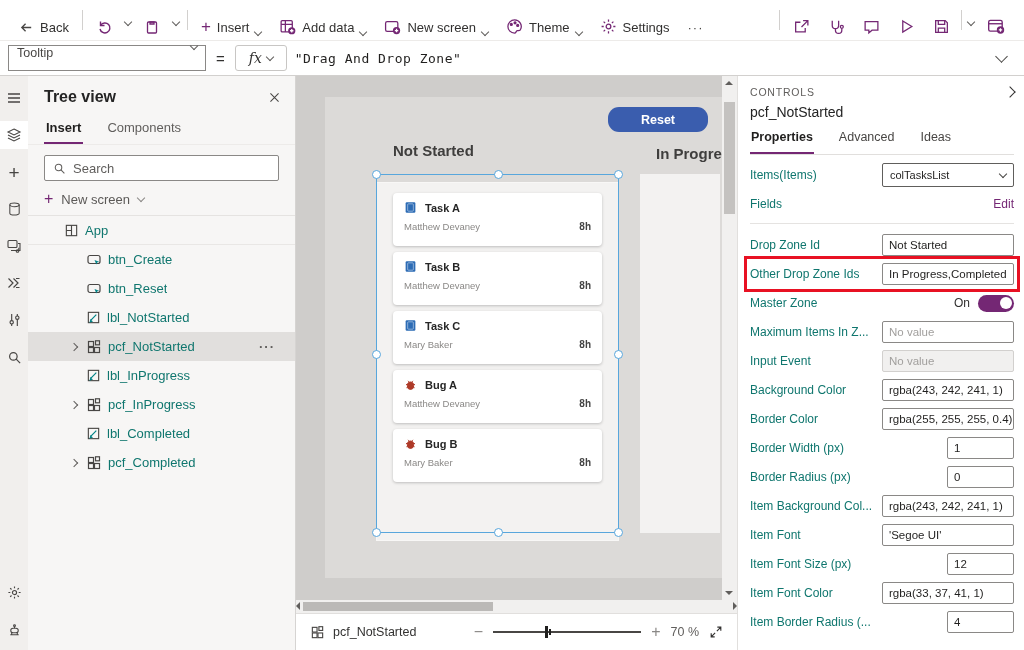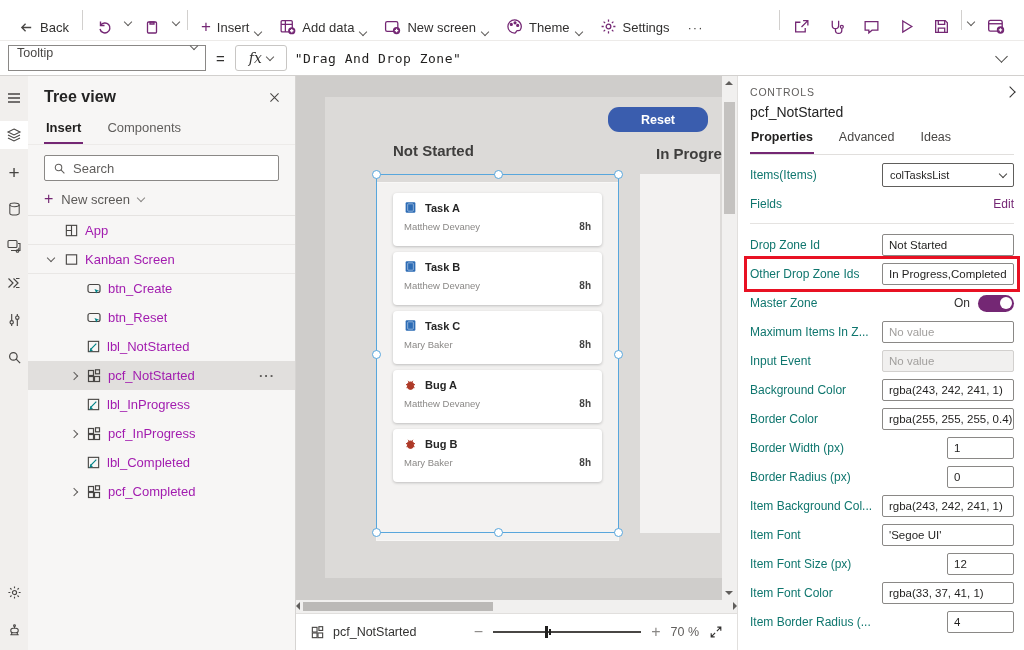--- a/index.html
+++ b/index.html
@@ -41,21 +41,21 @@
   .tree-tabs{display:flex;gap:22px;padding:2px 16px 0;border-bottom:1px solid #edebe9}
   .tree-tab{padding:6px 2px 7px;color:#605e5c}
   .tree-tab.active{color:#201f1e;font-weight:600;border-bottom:2px solid var(--accent)}
   .search-box{margin:10px 16px 8px;height:26px;background:#fff;border:1px solid #8a8886;border-radius:2px;display:flex;align-items:center;padding:0 8px;gap:7px;color:#605e5c}
   .newscreen{display:flex;align-items:center;gap:8px;margin:2px 16px 8px;color:#5b5957}
   .newscreen .plus{color:var(--accent);font-size:16px;line-height:1}
   .tree-list{border-top:1px solid #e5e3e1}
   .t-row{height:29px;display:flex;align-items:center;gap:6px;padding-right:8px;position:relative}
   .t-row .slot{width:14px;display:flex;justify-content:center;color:#605e5c;flex:none}
   .t-row.sel{background:var(--row-sel)}
-  .t-row .lbl{color:#a21caf;white-space:nowrap;overflow:hidden}
+  .t-row .lbl{color:#0f766e;white-space:nowrap;overflow:hidden}
   .t-row .dots{margin-left:auto;color:#605e5c;letter-spacing:1px;font-weight:700;padding-right:12px}
   .t-row.top{padding-left:16px;border-bottom:1px solid #e9e7e5}
   .t-row.child{padding-left:38px}
   
   .canvas{flex:1;position:relative;background:var(--ws);overflow:hidden}
   .screen{position:absolute;left:29px;top:21px;width:397px;height:481px;background:var(--screen)}
   .reset-btn{position:absolute;left:312px;top:31px;width:100px;height:25px;background:var(--reset-blue);color:#fff;font-weight:700;font-size:12.5px;border:none;border-radius:11px;display:flex;align-items:center;justify-content:center}
   .col-title{position:absolute;font-size:15px;font-weight:700;color:#3f3e3d;white-space:nowrap}
   .zone{position:absolute;left:80px;top:106px;width:243px;height:359px;background:var(--zone);border:1px solid rgba(255,255,255,.4);padding:10px 16px;display:flex;flex-direction:column;gap:6px}
   .zone2{position:absolute;left:344px;top:98px;width:80px;height:359px;background:var(--zone)}
@@ -373,31 +373,20 @@
         <div class="t-row top">
           <span class="slot"></span>
           <span>
             <svg width="15" height="15" viewBox="0 0 16 16" stroke="#484644" stroke-width="1.2" fill="none">
               <rect x="2.5" y="2.5" width="11" height="11"></rect>
               <path d="M8 2.5v11M2.5 8H8"></path>
             </svg>
           </span>
           <span class="lbl">App</span>
         </div>
-        <div class="t-row top">
-          <span class="slot">
-            <span class="chev"></span>
-          </span>
-          <span>
-            <svg width="15" height="15" viewBox="0 0 16 16" stroke="#484644" stroke-width="1.2" fill="none">
-              <rect x="2.5" y="3" width="11" height="10"></rect>
-            </svg>
-          </span>
-          <span class="lbl">Kanban Screen</span>
-        </div>
         <div class="t-row child">
           <span class="slot"></span>
           <span>
             <svg width="16" height="16" viewBox="0 0 16 16" fill="none">
               <rect x="2" y="3.5" width="12" height="8" rx="2" stroke="#484644" stroke-width="1.2"></rect>
               <path d="M8.5 8l4.6 1.7-2 .7-.7 2z" fill="#038387"></path>
             </svg>
           </span>
           <span class="lbl">btn_Create</span>
         </div>

